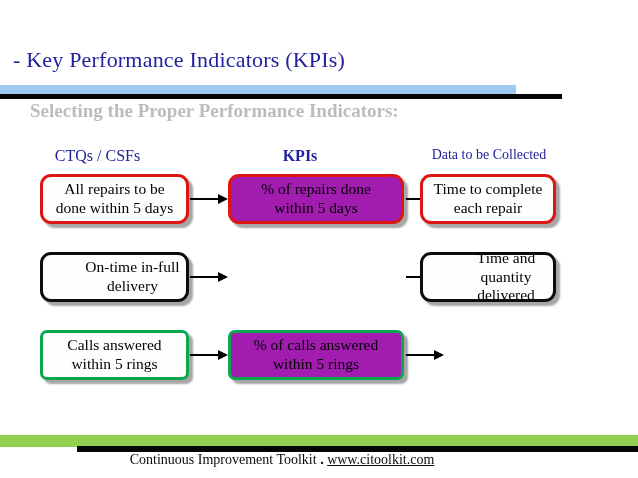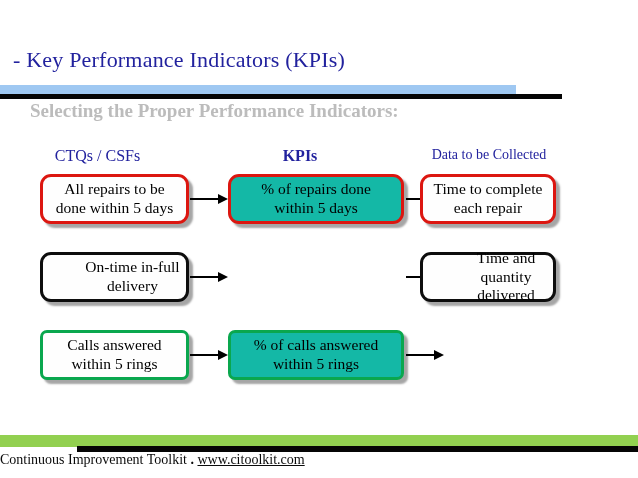--- a/index.html
+++ b/index.html
@@ -22,42 +22,42 @@
   .h2 { left:212px; width:176px; font-size:16px;font-weight:bold; }
   .h3 { left:405px; width:168px; font-size:14px; }
 
   .box {
     position:absolute; box-sizing:border-box; height:50px;
     border:3px solid #000; border-radius:11px;
     display:flex; align-items:center; justify-content:center;
     text-align:center; font-size:15.5px; line-height:1.2; white-space:pre-line;
     background:#FEFEFE; box-shadow:4px 4px 2px #A6A6A6;
   }
-  .kpi-bg { background:#14b8a6; }
+  .kpi-bg { background:#a21caf; }
   .c1 { left:40px;  width:149px; }
   .c2 { left:228px; width:176px; }
   .c3 { left:420px; width:136px; }
   .row1 { top:174px; } .row2 { top:252px;padding-left:36px; } .row3 { top:330px;border-radius:7px; }
   .r-red   { border-color:#DC1610; }
   .r-black { border-color:#0D0D0D; }
   .r-green { border-color:#0AA74E; }
 
   .arrow { position:absolute; width:38px; height:12px; }
   .a1 { left:190px; } .a2 { left:406px; }
   .ar1 { top:193px; } .ar2 { top:271px; } .ar3 { top:349px; }
   .arrow .shaft { position:absolute; left:0; right:8px; top:5px; height:2px; background:#000; }
   .arrow .head  {
     position:absolute; right:0; top:1px; width:0; height:0;
     border-left:10px solid #000; border-top:5px solid transparent; border-bottom:5px solid transparent;
   }
 
   .bar-green   { position:absolute; left:0;  top:435px; width:638px; height:12px; background:#92D050; }
   .rule-bottom { position:absolute; left:77px; top:446px; width:561px; height:6px; background:#050505; }
   .footer {
-    position:absolute; left:0; top:452px; width:564px; text-align:left;
+    position:absolute; left:0; top:452px; width:564px; text-align:center;
     font-size:14px; color:#0A0A0A; white-space:nowrap;
   }
   .footer .dot { font-weight:bold; }
   .footer .url { text-decoration:underline; cursor:pointer; }
 </style>
 </head>
 <body>
 
 <div class="slide">
 

